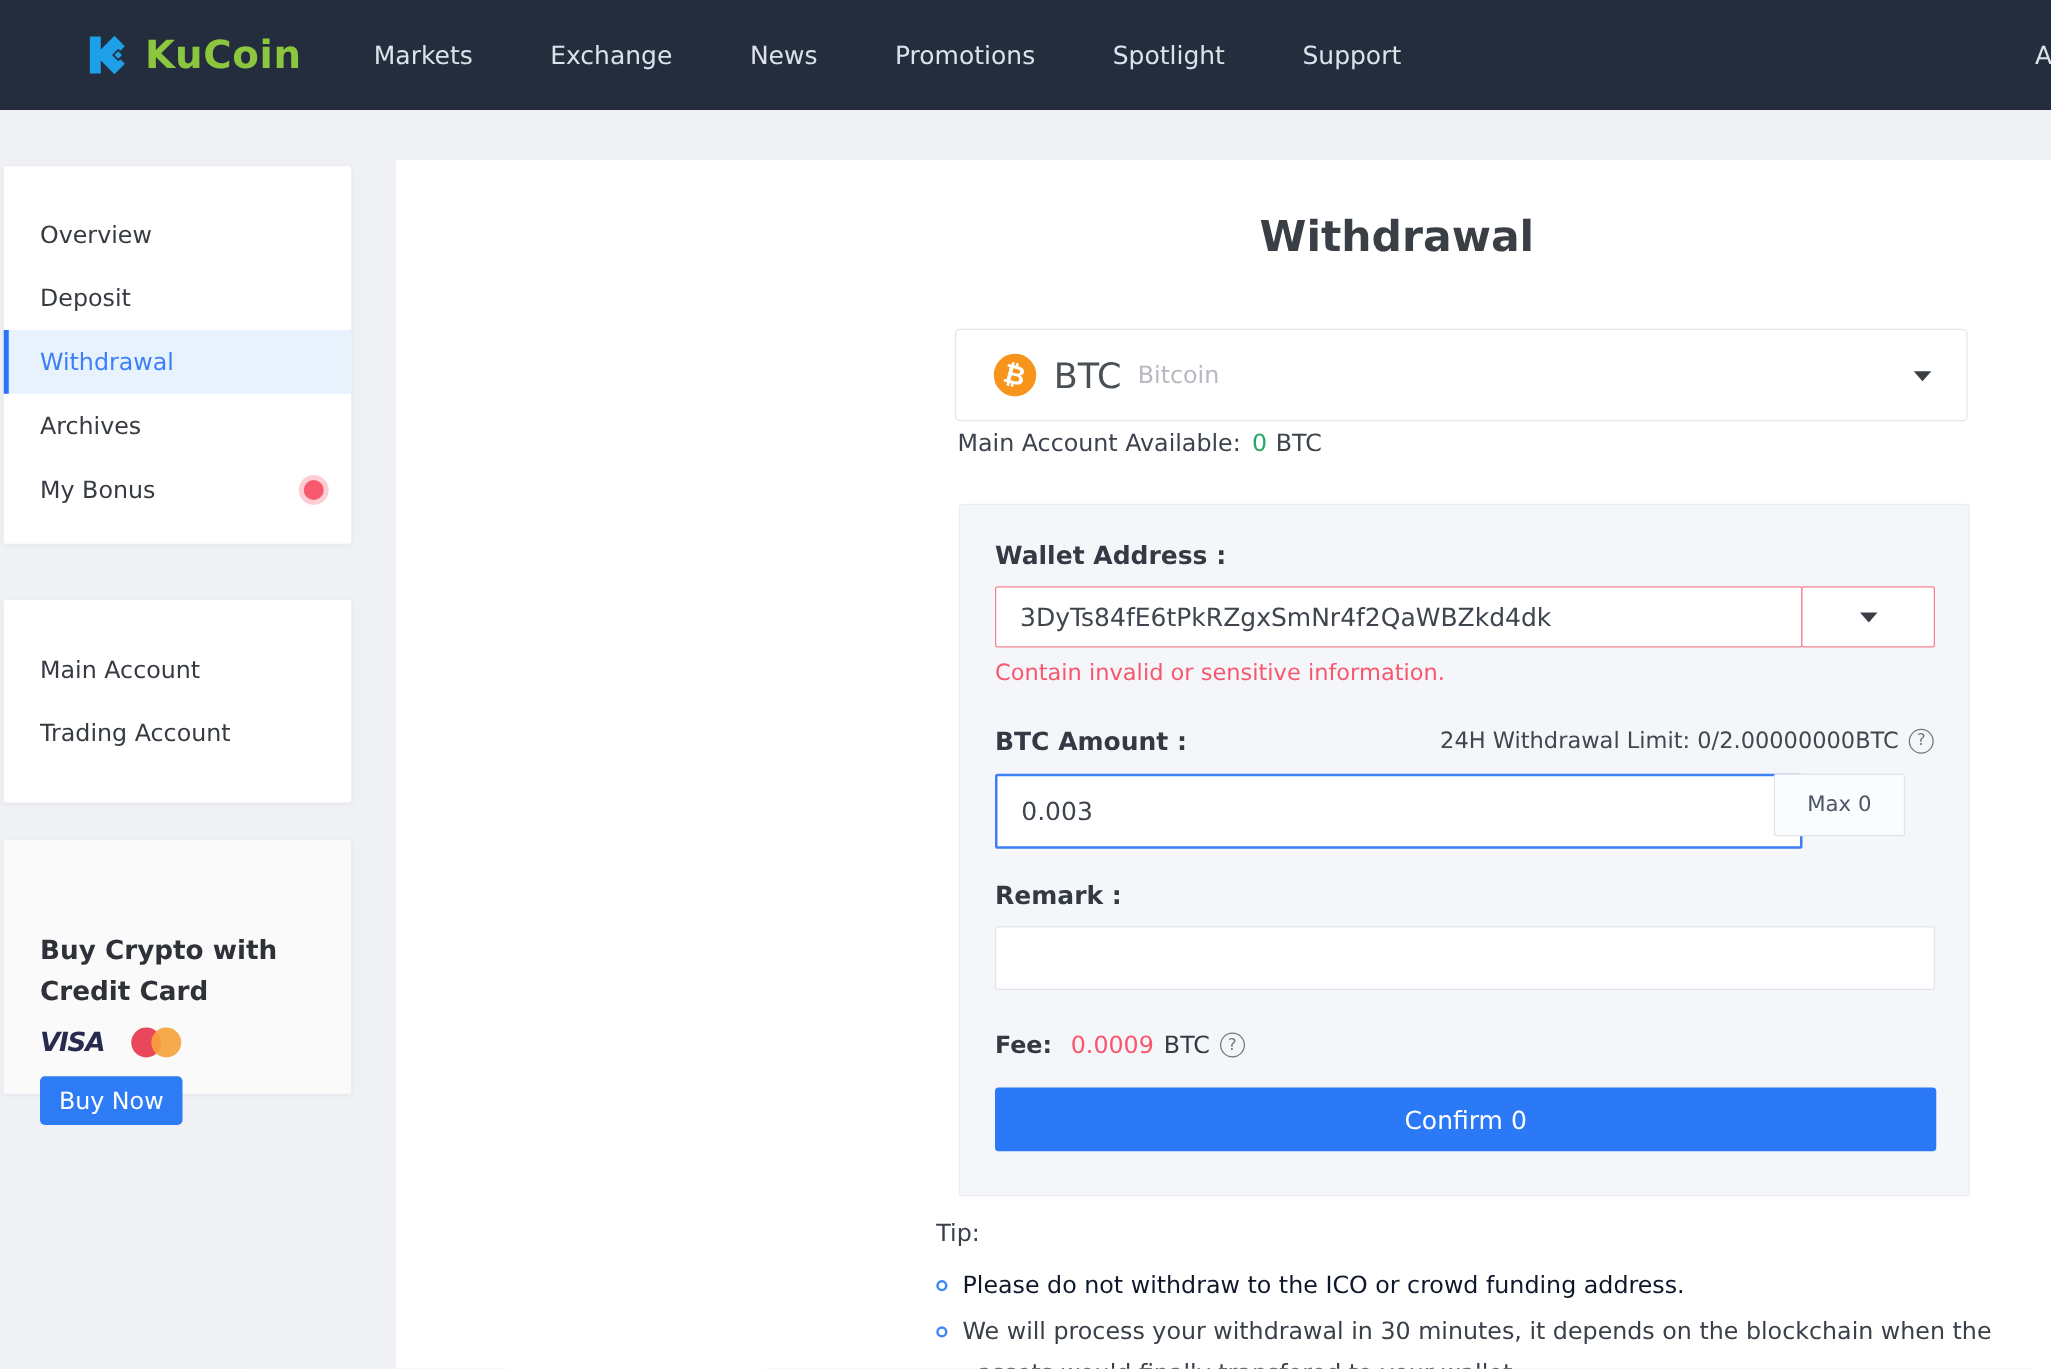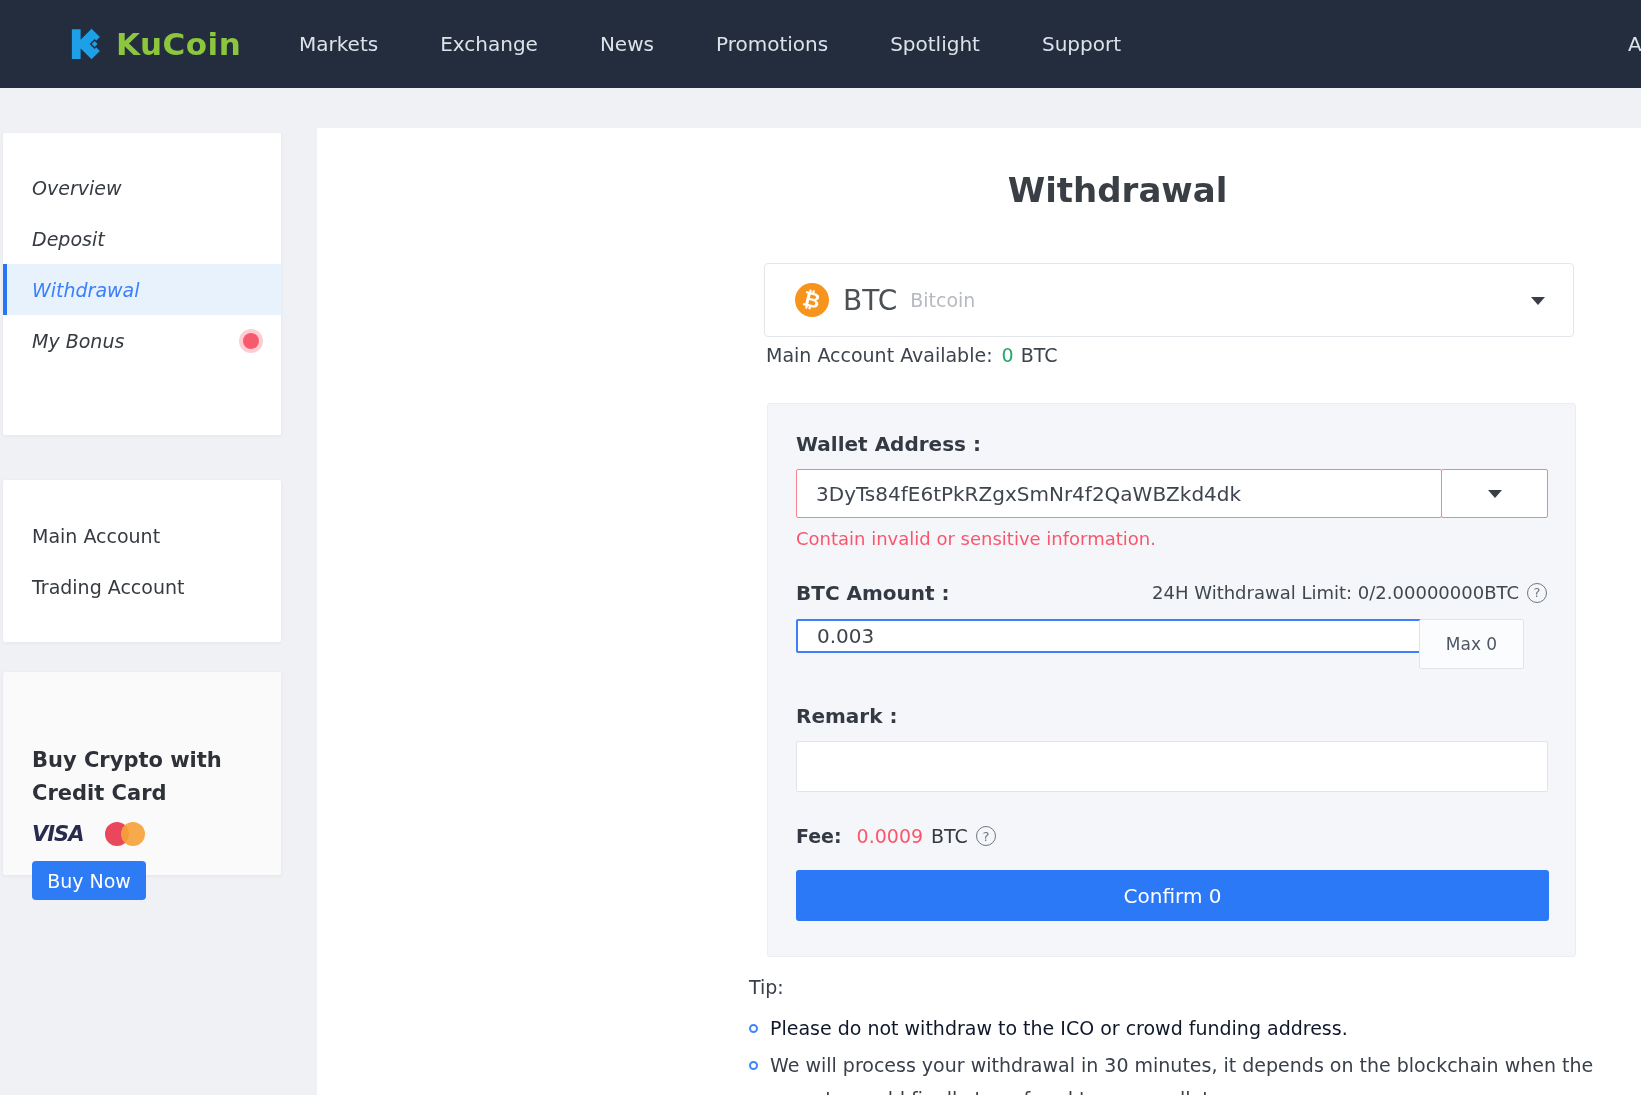--- a/index.html
+++ b/index.html
@@ -12,21 +12,21 @@
   .brand-word { margin-left:10px; font-size:31px; font-weight:bold; color:#8cc63f; letter-spacing:0.5px; }
   .nav-menu { position:absolute; left:299px; top:0; height:88px; display:flex; gap:62px; align-items:center; }
   .nav-item { color:#dce2ea; font-size:20px; font-weight:500; cursor:pointer; white-space:nowrap; }
   .nav-right { position:absolute; left:1628px; top:0; height:88px; display:flex; align-items:center; }
 
   
   .card { position:absolute; left:3px; width:278px; background:#ffffff;
           box-shadow:0 1px 4px rgba(40,50,70,0.06); border-radius:2px; }
   .card1 { top:133px; height:302px; padding-top:29px; }
   .menu-row { height:51px; display:flex; align-items:center; padding-left:29px;
-              font-size:19px; color:#363b42; cursor:pointer; position:relative;font-style:italic; }
+              font-size:19px; color:#363b42; cursor:pointer; position:relative; }
   .menu-row.active { background:#e8f2fd; color:#3b7ffa; border-left:4px solid #2a75f5; padding-left:25px; }
   .bonus-dot { position:absolute; left:240px; top:50%; margin-top:-8px; width:16px; height:16px;
                border-radius:50%; background:#f9596f; box-shadow:0 0 0 4px rgba(249,89,111,0.30); }
   .card2 { top:480px; height:162px; padding-top:30px; }
   .acct-row { height:51px; display:flex; align-items:center; padding-left:29px;
               font-size:19px; color:#363b42; cursor:pointer; }
   .card3 { top:672px; height:203px; background:#fafafb; padding:26px 0 0 29px; }
   .promo-title { font-size:21px; font-weight:bold; color:#2e3138; line-height:33px;margin-top:46px; }
   .pay-row { margin-top:10px; display:flex; align-items:center; height:28px; }
   .visa { font-size:21px; font-weight:900; font-style:italic; color:#282b4e; letter-spacing:-1px; }
@@ -68,21 +68,21 @@
                   color:#3f454e; font-family:inherit; outline:none; }
   .wallet-dd { position:absolute; left:673px; top:65px; width:107px; height:49px; background:#fff;
                border:1px solid #f8828f; border-radius:2px; display:flex; align-items:center;
                justify-content:center; cursor:pointer; }
   .error-text { position:absolute; left:28px; top:124px; font-size:18px; color:#f9566d; }
   .limit-text { position:absolute; right:28px; top:178px; font-size:18px; color:#40474f;
                 display:flex; align-items:center; }
   .q-circle { display:inline-flex; width:20px; height:20px; border:1.5px solid #70767e; border-radius:50%;
               align-items:center; justify-content:center; font-size:13px; color:#70767e;
               margin-left:8px; cursor:pointer; flex:none; }
-  .amount-input { position:absolute; left:28px; top:215px; width:646px; height:34px; background:#fff;
+  .amount-input { position:absolute; left:28px; top:215px; width:646px; height:60px; background:#fff;
                   border:2px solid #3e7ef8; border-radius:2px; padding-left:19px; font-size:20px;
                   color:#3f454e; font-family:inherit; outline:none; }
   .max-box { position:absolute; left:651px; top:215px; width:105px; height:50px; background:#fbfcfd;
              border:1px solid #e0e4e9; border-radius:2px; display:flex; align-items:center;
              justify-content:center; font-size:17px; color:#4e5765; cursor:pointer; }
   .remark-input { position:absolute; left:28px; top:337px; width:752px; height:51px; background:#fff;
                   border:1px solid #e0e4e9; border-radius:2px; padding-left:19px; font-size:20px;
                   color:#3f454e; font-family:inherit; outline:none; }
   .fee-row { position:absolute; left:28px; top:421px; display:flex; align-items:center;
              font-size:19px; color:#343a44; }
@@ -133,20 +133,23 @@
   <div class="menu-row">
     <span>Overview</span>
   </div>
   <div class="menu-row">
     <span>Deposit</span>
   </div>
   <div class="menu-row active">
     <span>Withdrawal</span>
   </div>
   <div class="menu-row">
+    <span>Archives</span>
+  </div>
+  <div class="menu-row">
     <span>My Bonus</span>
     <span class="bonus-dot"></span>
   </div>
 </div>
 
 <div class="card card2">
   <div class="acct-row">
     <span>Main Account</span>
   </div>
   <div class="acct-row">

